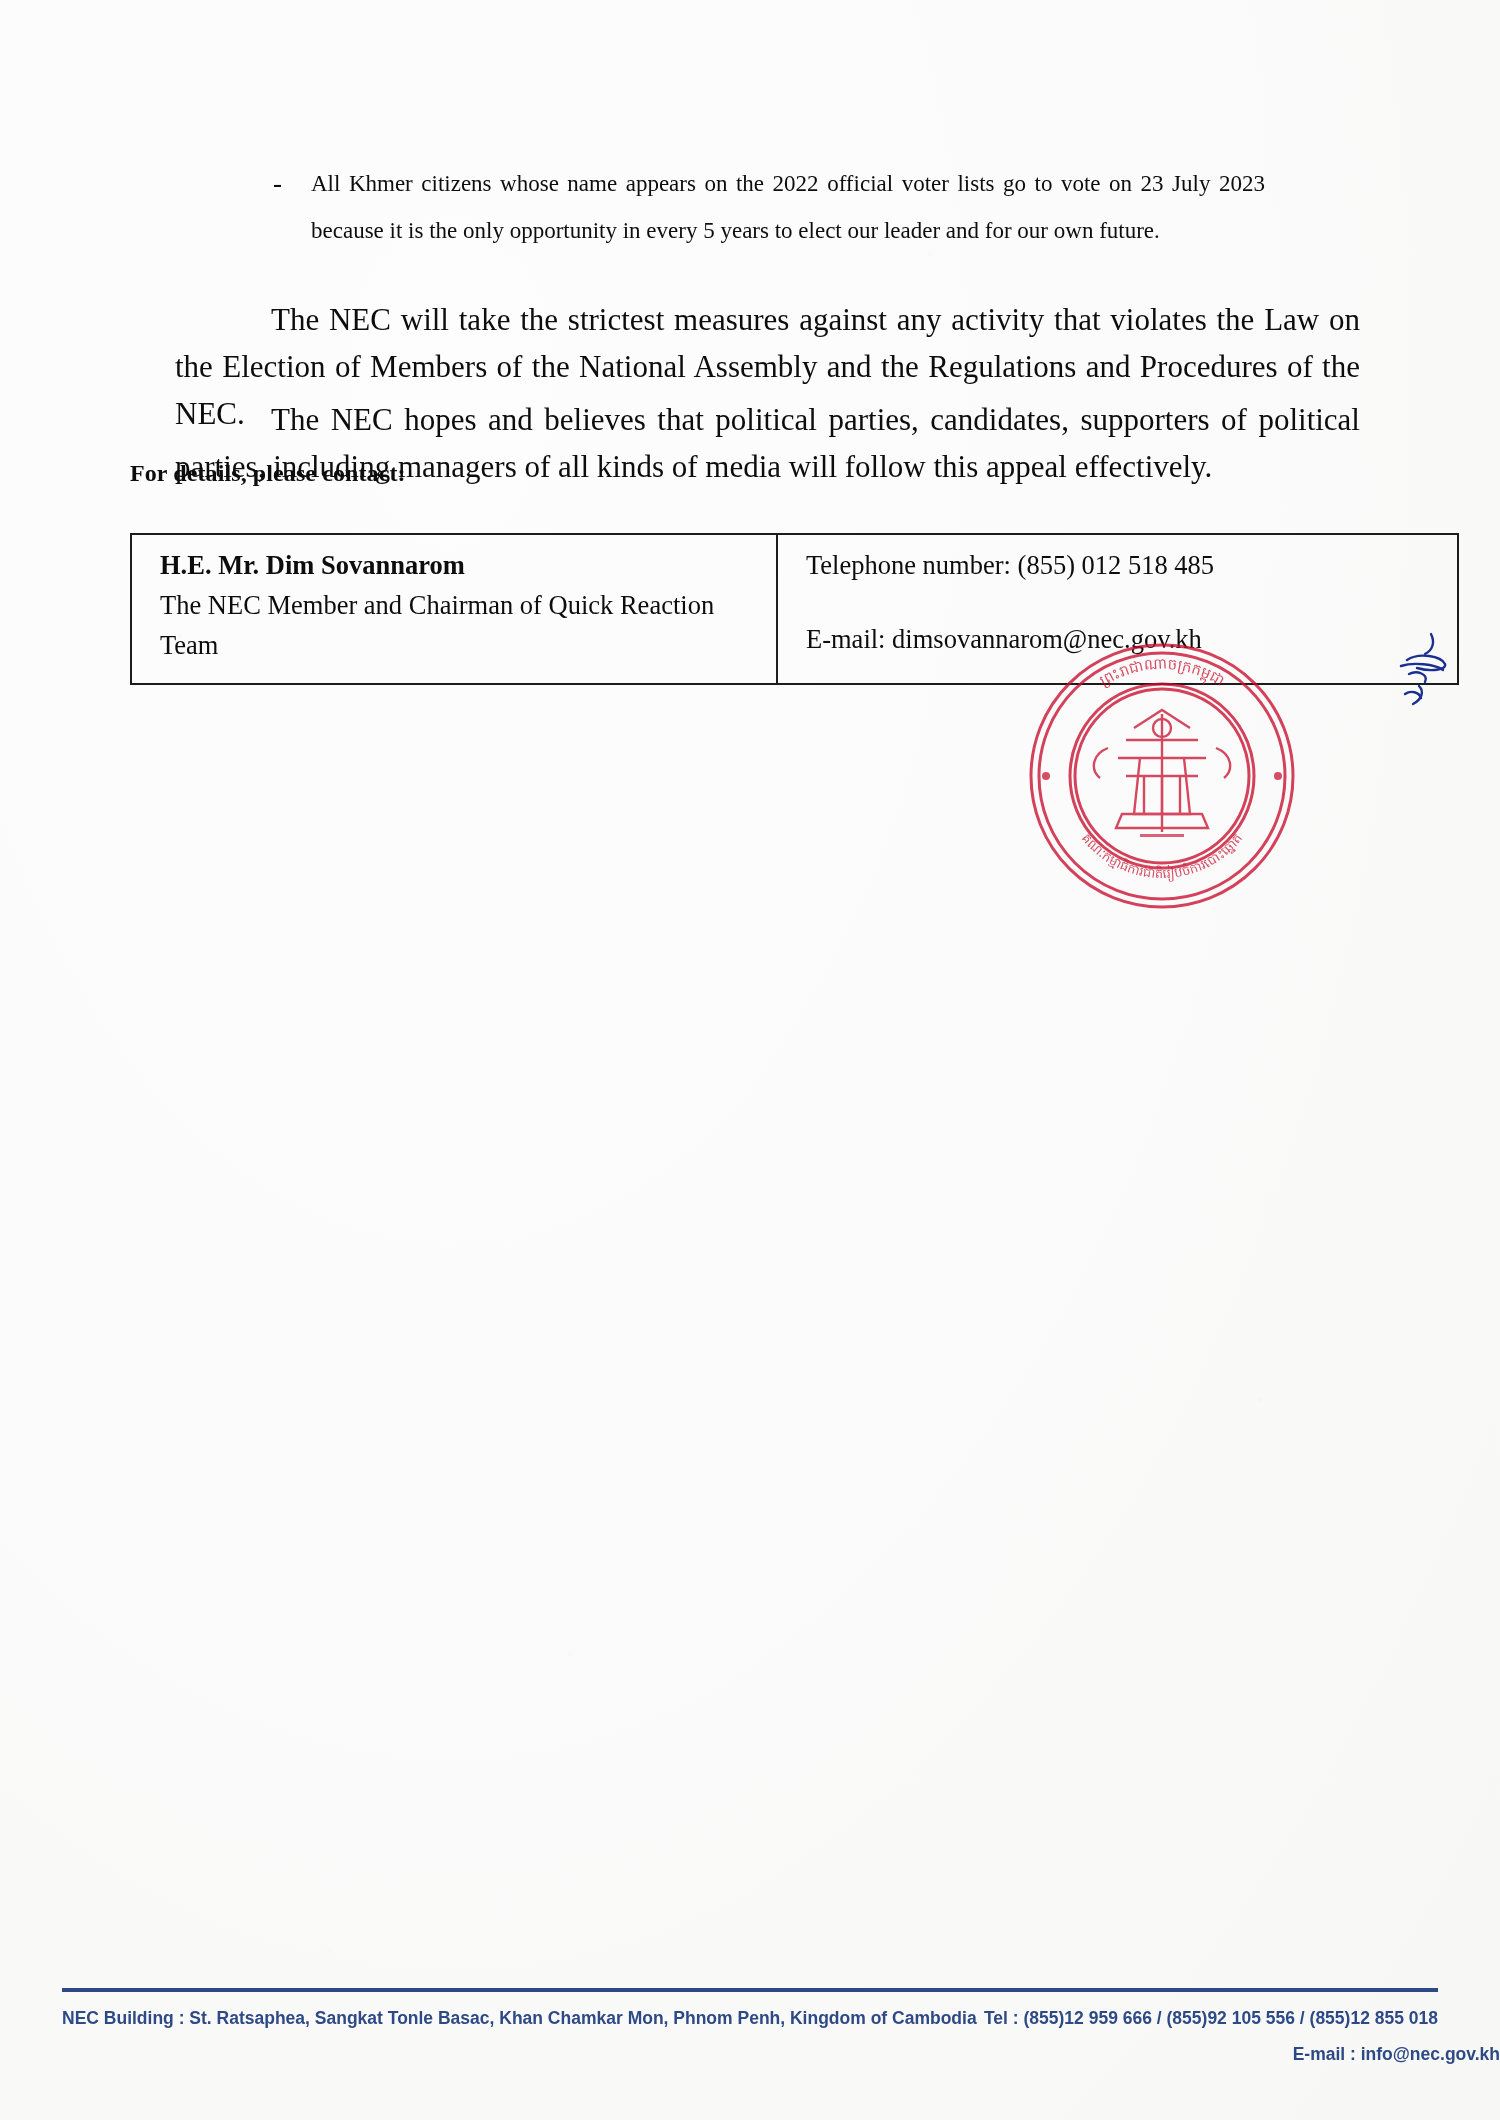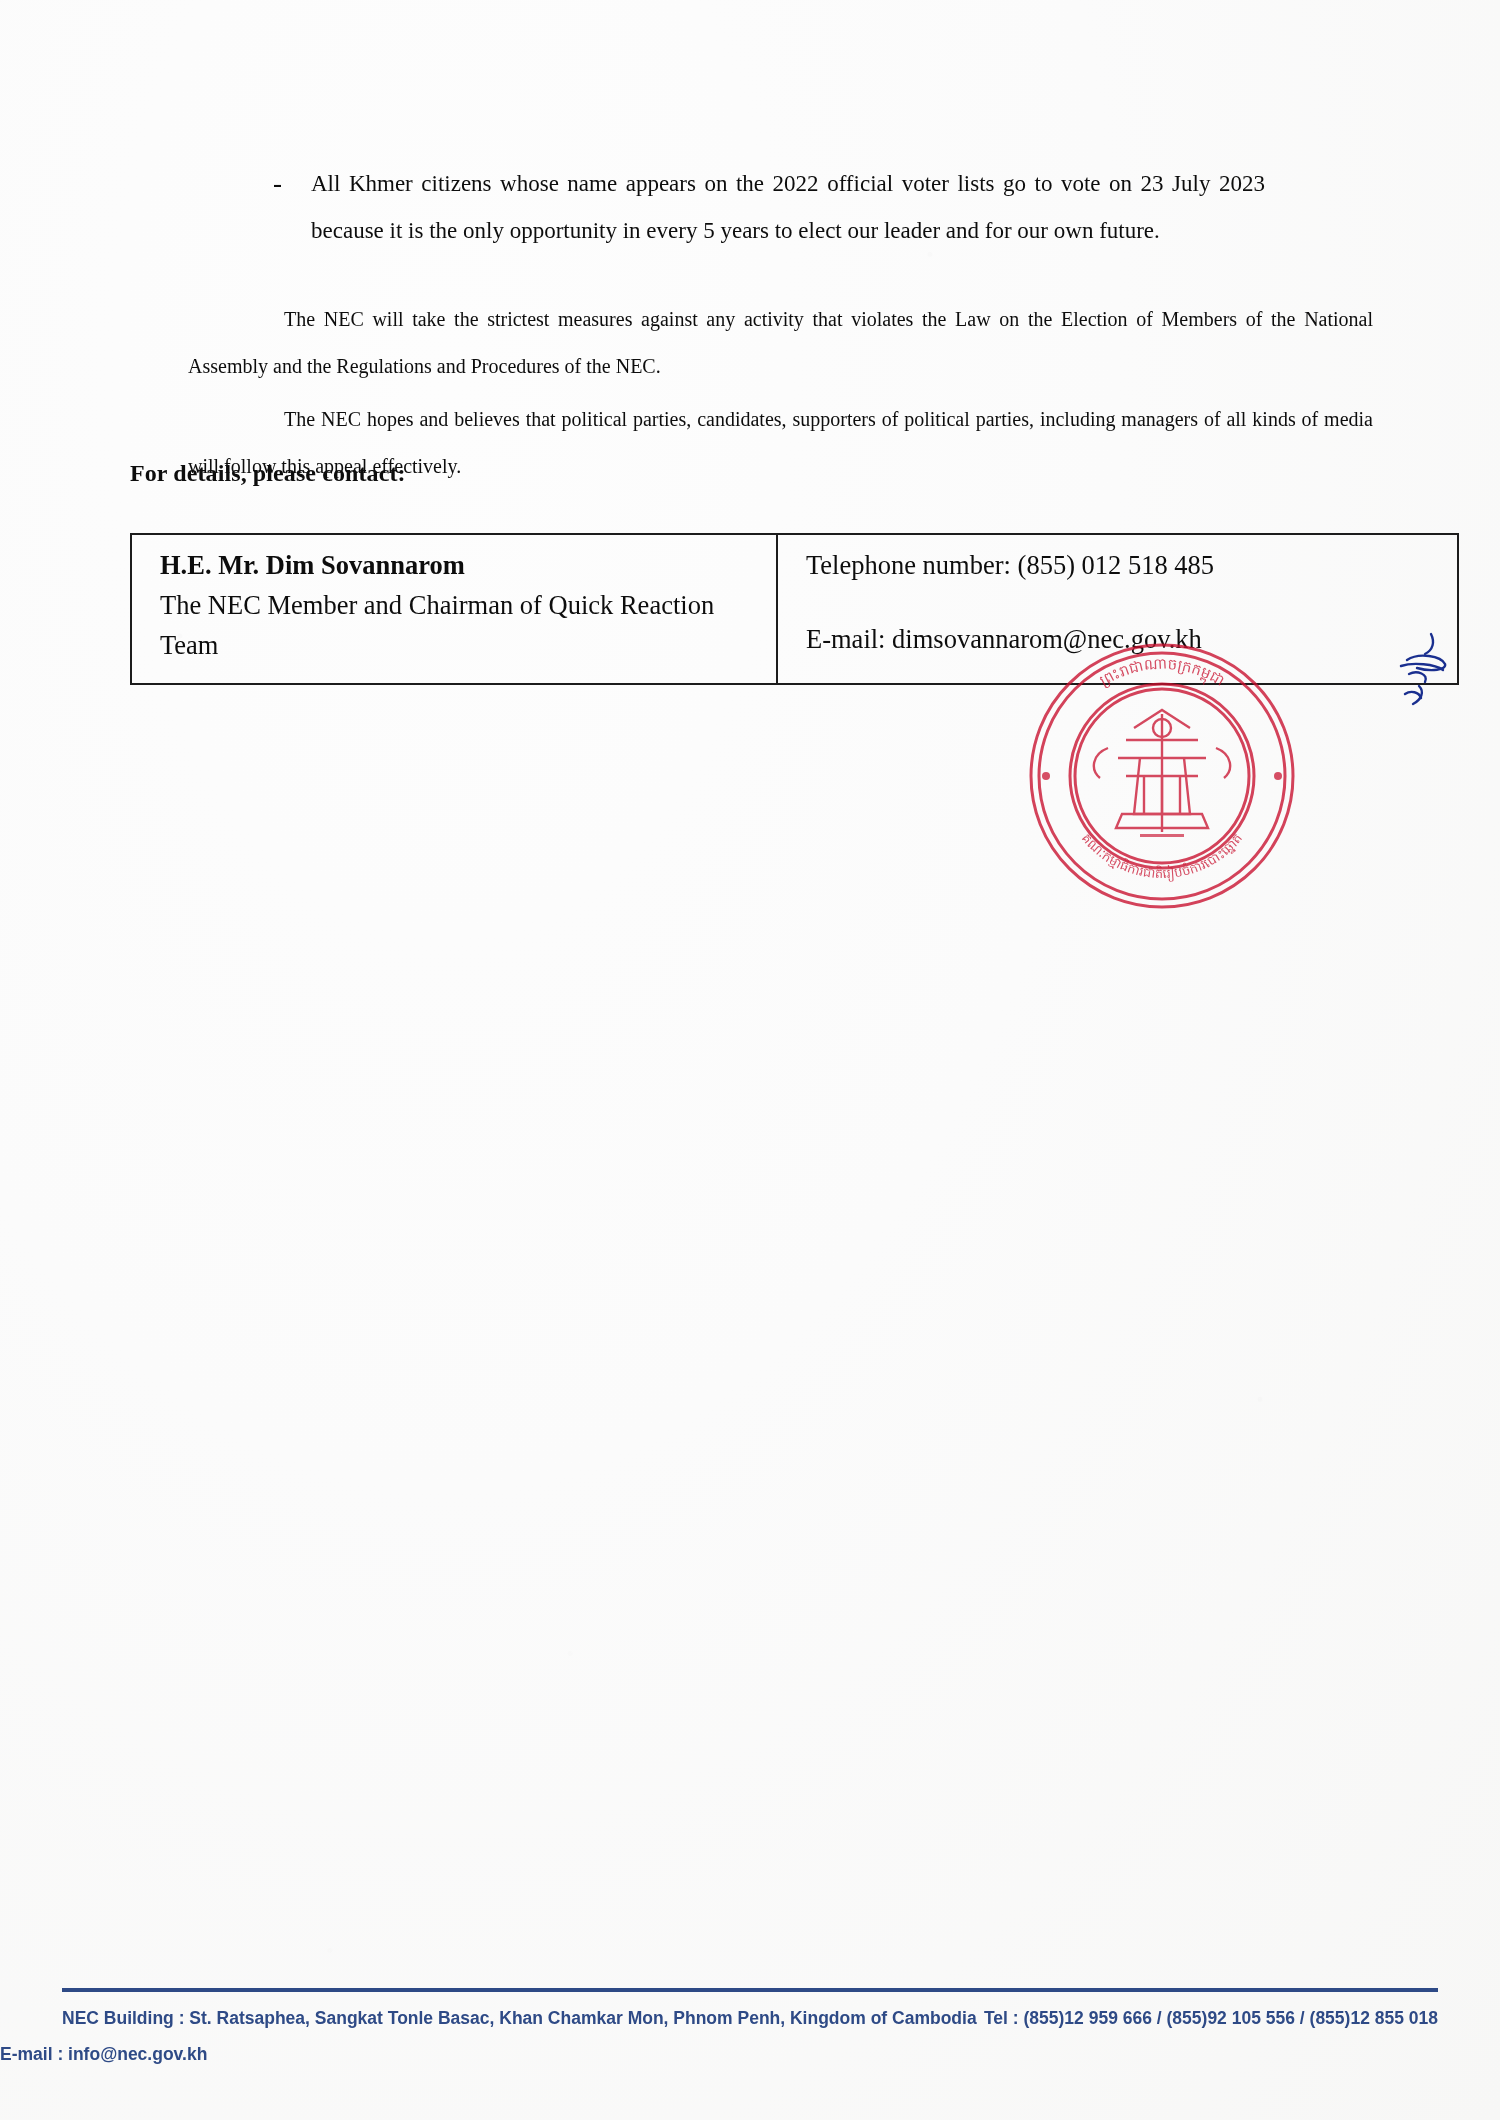--- a/index.html
+++ b/index.html
@@ -50,25 +50,24 @@
     flex:1;
     font-size:23px;
     line-height:47px;
     text-align:justify;
     text-justify:inter-word;
   }
 
   
   .para{
     position:absolute;
-    font-size:20px;
+    font-size:31px;
     line-height:47px;
     text-align:justify;
     text-justify:inter-word;
-    margin-left:13px;
   }
   .para .indent{display:inline-block;width:96px;}
   #para-strictest{left:0px;top:296px;width:1185px;}
   #para-hopes{left:0px;top:396px;width:1185px;}
 
   .contact-head{
     position:absolute;
     left:-45px; top:460px;
     font-size:24px;
     font-weight:bold;
@@ -139,21 +138,21 @@
     align-items:flex-start;
     font-family:"Liberation Sans","DejaVu Sans",sans-serif;
     font-size:17.5px;
     font-weight:bold;
     color:#2e4a86;
     white-space:nowrap;
   }
   .footer-line2{
     position:absolute;
     left:0;right:0;top:74px;
-    text-align:left;
+    text-align:right;
     font-family:"Liberation Sans","DejaVu Sans",sans-serif;
     font-size:17.5px;
     font-weight:bold;
     color:#2e4a86;
   }
 </style>
 </head>
 <body>
 
 <div class="page">

